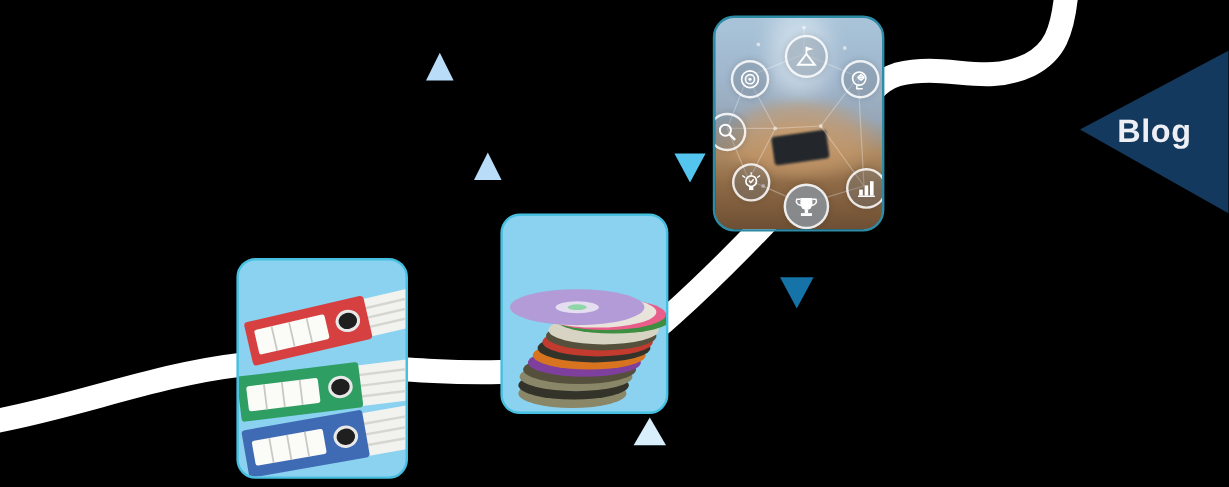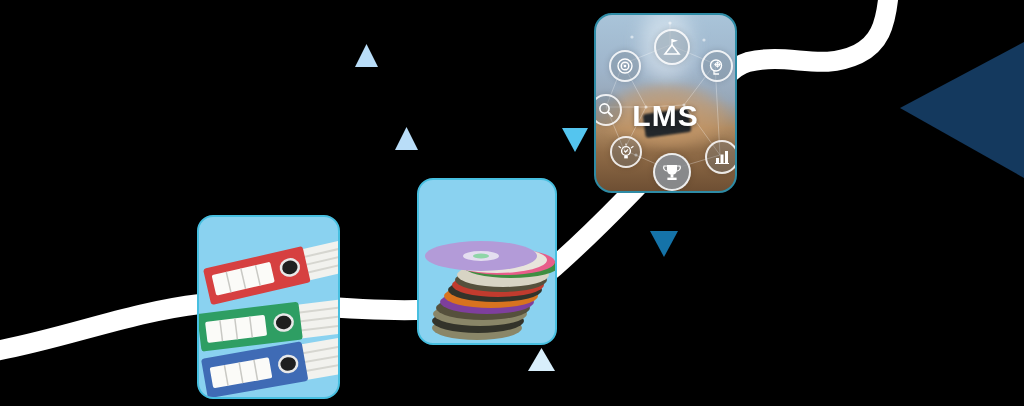--- a/index.html
+++ b/index.html
@@ -216,20 +216,20 @@
     </div>
     <div class="lms-icon" style="left:109px; top:125px; width:30px; height:30px;">
       <svg width="18" height="18" viewBox="-9 -9 18 18">
         <line x1="-7" y1="6.5" x2="7" y2="6.5" stroke="#fff" stroke-width="1.2"></line>
         <rect x="-6" y="1" width="3" height="5" fill="#fff"></rect>
         <rect x="-1.5" y="-2.5" width="3" height="8.5" fill="#fff"></rect>
         <rect x="3" y="-6" width="3" height="12" fill="#fff"></rect>
       </svg>
     </div>
 
-    <div class="lms-title">LMS</div>
   </div>
 
   <svg class="blog-flag-svg" width="126" height="140" viewBox="0 0 126 140">
     <polygon points="2,68 126,2 126,138" fill="#14395E"></polygon>
   </svg>
+  <div class="blog-label">Blog</div>
 
 </div>
 
 </body></html>

